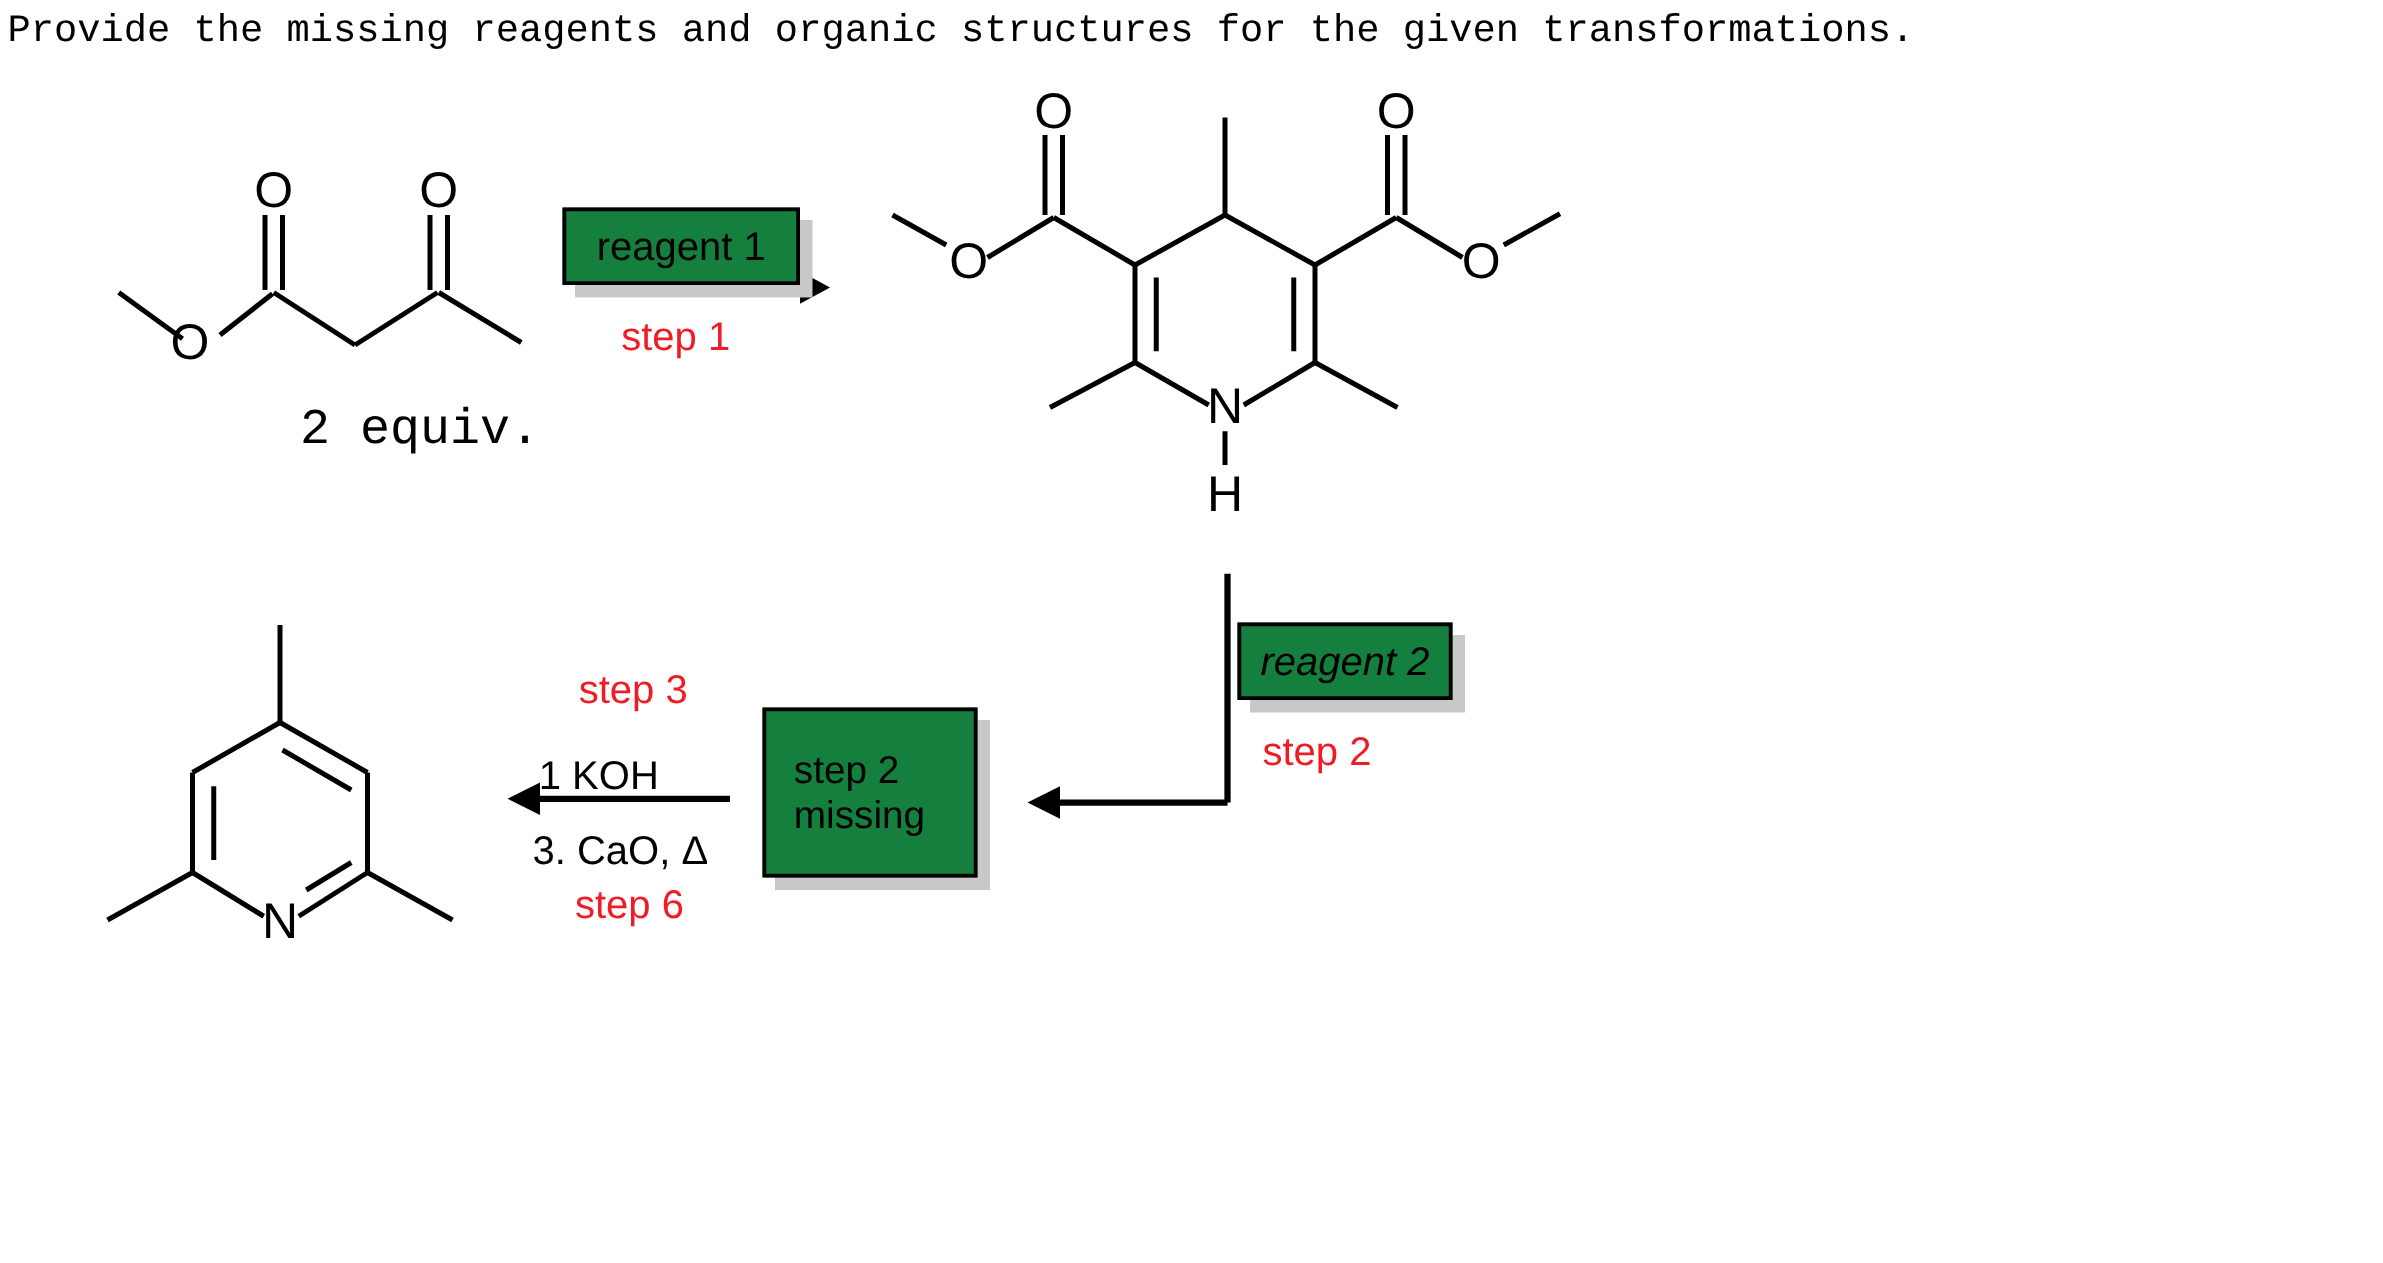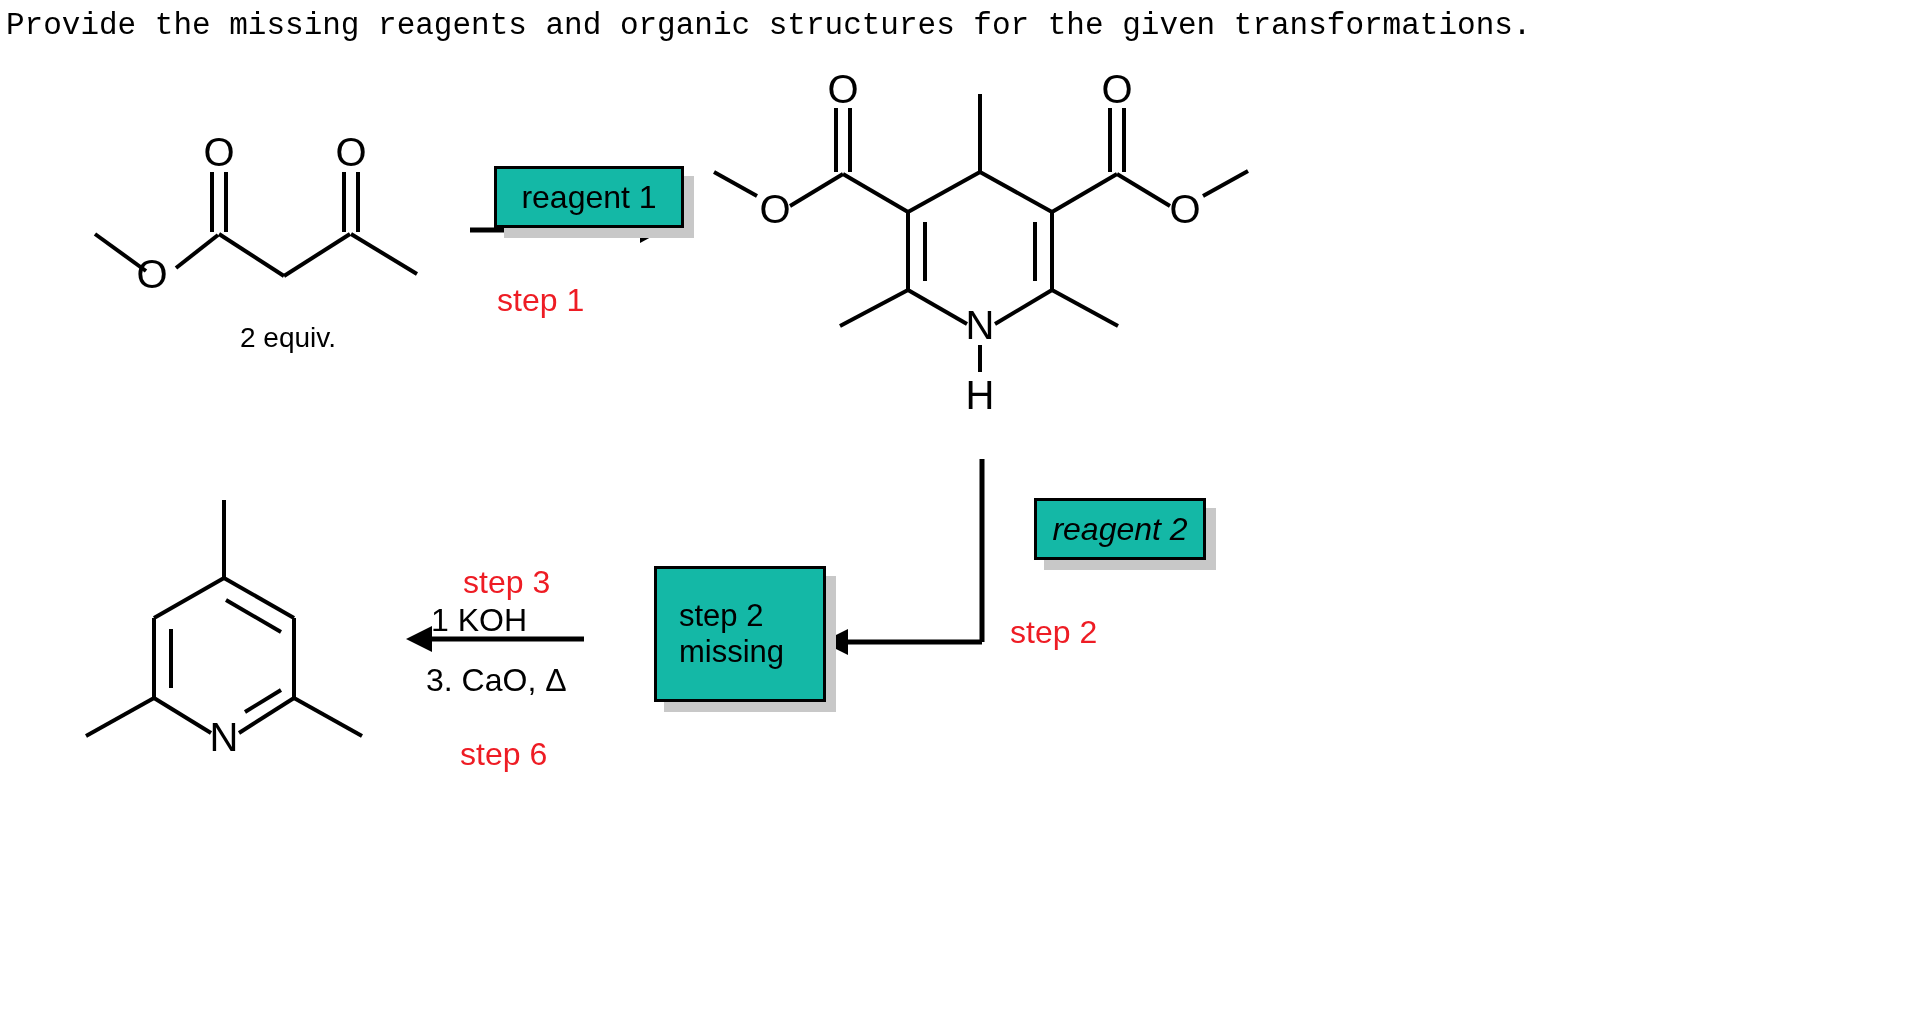--- a/index.html
+++ b/index.html
@@ -29,31 +29,30 @@
     font-size: 31px;
     color: #000000;
     white-space: nowrap;
     letter-spacing: 0px;
   }
   
   .box-label {
     position: absolute;
     box-sizing: border-box;
     border: 3px solid #000000;
-    background: #14b8a6;
+    background: #15803d;
     font-family: "Liberation Sans", sans-serif;
     font-size: 32px;
     color: #000000;
     display: flex;
     align-items: center;
     justify-content: center;
     box-shadow: 10px 10px 0 0 #c8c8c8;
     line-height: 1.15;
     text-align: center;
-    margin-left: 44px;
   }
   #reagent-1-box {
     left: 450px; top: 166px;
     width: 190px; height: 62px;
   }
   #reagent-2-box {
     left: 990px; top: 498px;
     width: 172px; height: 62px; font-style: italic;
   }
   #step-2-product-box {
@@ -67,23 +66,23 @@
   }
   #step-2-product-box span { display: block; text-align: left; }
 
   
   .lbl {
     position: absolute;
     font-family: "Liberation Sans", sans-serif;
     color: #000000;
     white-space: nowrap;
   }
-  .lbl.red { color: #ee1c24; margin-top: 31px; }
-
-  #equiv-label    { left: 240px; top: 322px; font-size: 28px; }
+  .lbl.red { color: #ee1c24; }
+
+  #equiv-label    { left: 240px; top: 322px; font-size: 40px; font-family: Liberation Mono, monospace; }
   #step-1-label   { left: 497px; top: 251px; font-size: 32px; }
   #step-2-label   { left: 1010px; top: 583px; font-size: 32px; }
   #step-3-label   { left: 463px; top: 533px; font-size: 32px; text-align: right; }
   #koh-label      { left: 431px; top: 581px; font-size: 32px; margin-top: 21px; }
   #cao-label      { left: 426px; top: 662px; font-size: 32px; }
   #step-4-label   { left: 460px; top: 705px; font-size: 32px; }
 
   
   .atom {
     font-family: "Liberation Sans", sans-serif;

